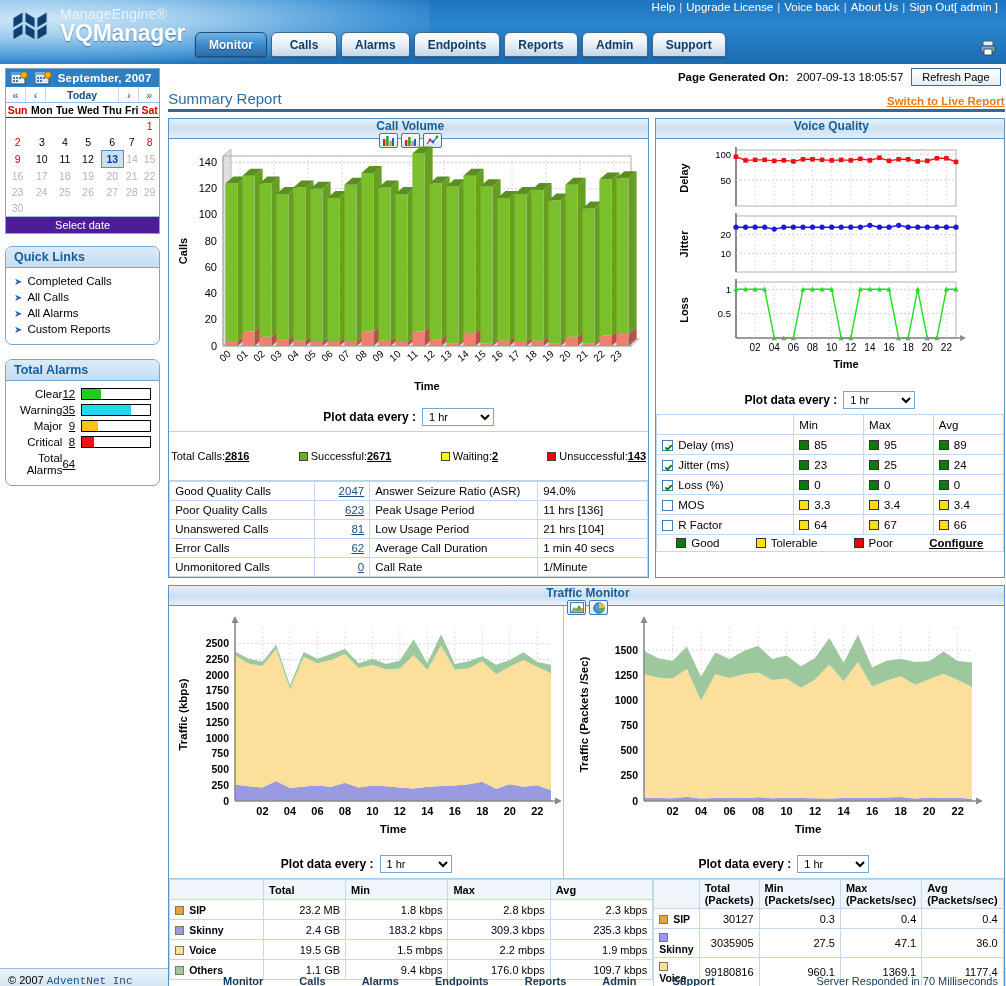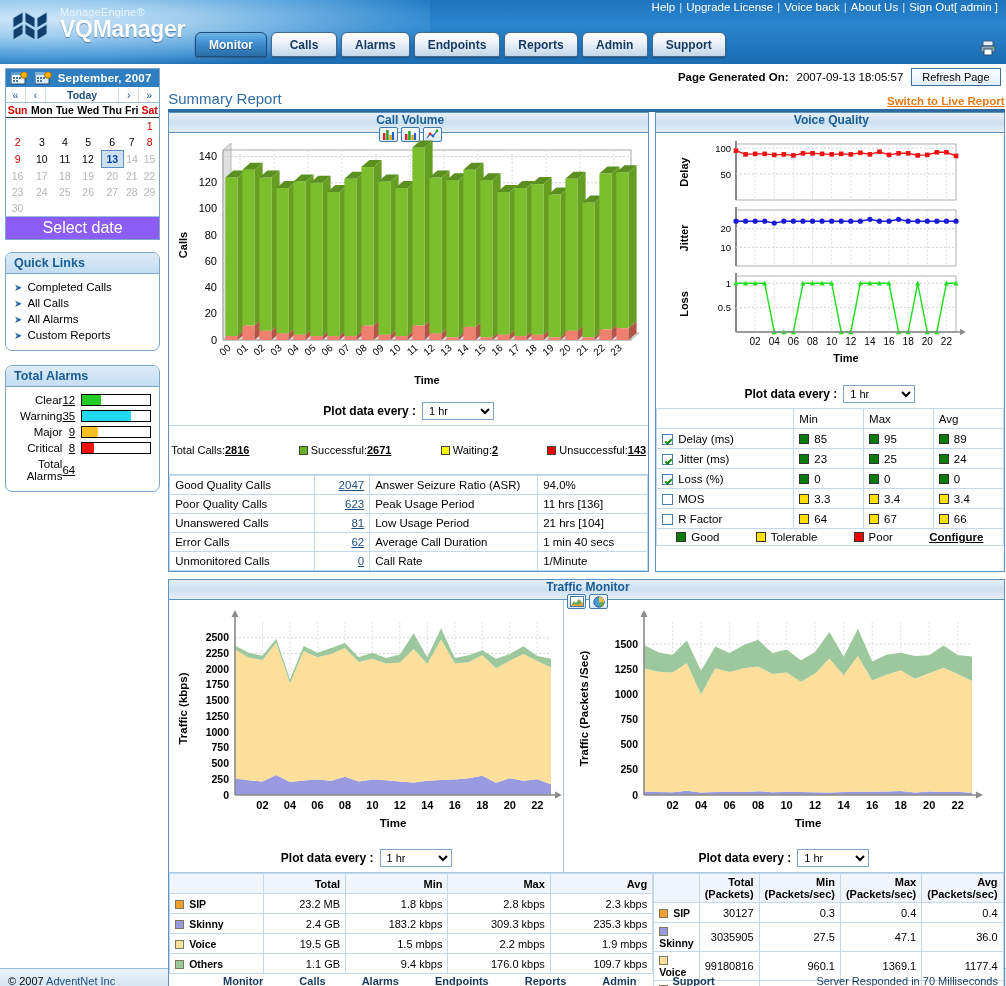--- a/index.html
+++ b/index.html
@@ -16,21 +16,21 @@
     background:linear-gradient(to bottom,#1e74bd 0%,#2a86cf 38%,#1b6cb0 100%);
     overflow:hidden;
   }
   .banner-swoosh{
     position:absolute; left:0; top:0; width:430px; height:64px;
     background:radial-gradient(ellipse at 8% 30%, #cfe6f8 0%, #9fcdee 28%, #4b9ad8 60%, rgba(40,130,200,0) 78%);
     pointer-events:none;
   }
   .logo { position:absolute; left:10px; top:6px; display:flex; align-items:flex-start; z-index:3;}
   .logo-mark { width:42px; height:44px; position:relative; margin-right:8px; }
-  .logo-text-small { color:#e9f4fd; font-size:11px; letter-spacing:.2px;}
+  .logo-text-small { color:#e9f4fd; font-size:14px; letter-spacing:.2px;}
   .logo-text-big { color:#ffffff; font-size:23px; font-weight:bold; line-height:22px; letter-spacing:-.3px;
      text-shadow:0 1px 1px rgba(0,40,80,.45);}
   .toplinks {
     position:absolute; right:8px; top:1px; color:#fff; font-size:11.5px; z-index:4; white-space:nowrap;
   }
   .toplinks a { color:#fff; text-decoration:none; }
   .toplinks .sep { color:#cfe5f7; margin:0 4px; }
 
   .tabbar { position:absolute; left:195px; top:32px; display:flex; gap:4px; z-index:3;}
   .tab {
@@ -86,21 +86,21 @@
   .cal-nav div:last-child { border-right:none; }
   table.cal { width:100%; border-collapse:collapse; font-size:10.5px; }
   table.cal th { font-weight:bold; color:#000; padding:1px 0; text-align:center; font-size:10.5px;}
   table.cal th.we { color:#d40000; }
   table.cal thead tr { border-bottom:1px solid #333; }
   table.cal td { text-align:center; padding:2px 1px; color:#000; height:15px; cursor:pointer;}
   table.cal td.we { color:#d40000; }
   table.cal td.dim { color:#b6b6b6; }
   table.cal td.today { color:#0a3fa8; font-weight:bold; background:#cde0f0; border:1px solid #5c8fc0;}
   .selectdate {
-    background:#8b5cf6; color:#fff; text-align:center; font-size:16px;
+    background:#4c1d95; color:#fff; text-align:center; font-size:11px;
     padding:2px 0; cursor:pointer; border-top:1px solid #9cbede;
   }
 
   
   .qlink { display:flex; align-items:center; padding:2px 0; font-size:11.5px; color:#000; cursor:pointer;}
   .qlink .arr { color:#2f6ba3; margin-right:5px; font-size:10px;}
 
   
   table.alarms { width:100%; border-collapse:collapse; font-size:11.5px;}
   table.alarms td { padding:2px 0; vertical-align:middle;text-align:right; }
@@ -115,21 +115,21 @@
     display:flex; align-items:center; justify-content:flex-end; gap:8px;
     height:26px; padding-right:4px; font-size:11.5px;
   }
   .genbar b { color:#000; }
   .btn-refresh {
     border:1px solid #3b6f9f; background:linear-gradient(to bottom,#ffffff,#e3edf7);
     padding:2px 10px; font-size:11px; cursor:pointer; color:#000;
   }
   .title-row {
     display:flex; align-items:flex-end; justify-content:space-between;
-    border-bottom:3px solid #2f6ba3; padding-bottom:2px; margin-bottom:0;
+    border-bottom:3px solid #2f6ba3; padding-bottom:2px; margin-bottom:6px;
   }
   .pagetitle { font-size:15px; color:#2f6ba3; }
   .live-link { color:#e77b18; font-size:11.5px; font-weight:bold; text-decoration:underline; cursor:pointer;}
 
   
   .panel { border:1px solid #5d93c4; background:#fff; }
   .panel-head {
     display:flex; align-items:center; justify-content:space-between;
     height:20px; padding:0 4px 0 7px;
     background:linear-gradient(to bottom,#e6f0fa 0%,#cbe0f2 50%,#e4eff9 100%);
@@ -192,33 +192,33 @@
   .vq-legend a { color:#000; font-weight:bold; text-decoration:underline; cursor:pointer;}
 
   
   .tm-panel { margin-top:7px; }
   .tm-body { display:flex; }
   .tm-left { width:395px; border-right:1px solid #a9c8e2;}
   .tm-right { flex:1; }
   .tm-tables { display:flex; border-top:1px solid #a9c8e2; }
   table.tt { border-collapse:collapse; font-size:11px; width:100%;}
   table.tt th, table.tt td { border:1px solid #c3d8ea; padding:2px 5px; height:20px;}
-  table.tt th { font-weight:bold; text-align:right; background:#eff5fb;}
+  table.tt th { font-weight:bold; text-align:left; background:#eff5fb;}
   table.tt td { text-align:right; }
   table.tt td.proto { text-align:left; font-weight:bold; font-size:10.5px;}
   .psw { width:9px; height:9px; display:inline-block; border:1px solid #7a7a5a; margin-right:5px; vertical-align:-1px;}
 
   
   .footer {
     height:24px; display:flex; align-items:center;
     background:linear-gradient(to bottom,#eaf2fa,#cfe1f1);
     border-top:1px solid #9cbede; font-size:11px; padding:0 8px;
   }
   .footer .fl { width:185px; }
-  .footer .fl a { color:#1d4f80; }
+  .footer .fl a { color:#1d4f80;font-family:Liberation Mono, monospace; }
   .footer .fnav { flex:1; display:flex; gap:36px; font-weight:bold; color:#14395d; padding-left:30px;}
   .footer .fnav span { cursor:pointer; }
   .footer .fr { color:#14395d; }
 
   svg { display:block; }
   .chartwrap { padding:3px 2px 0 2px; }
 </style>
 </head>
 <body>
 

